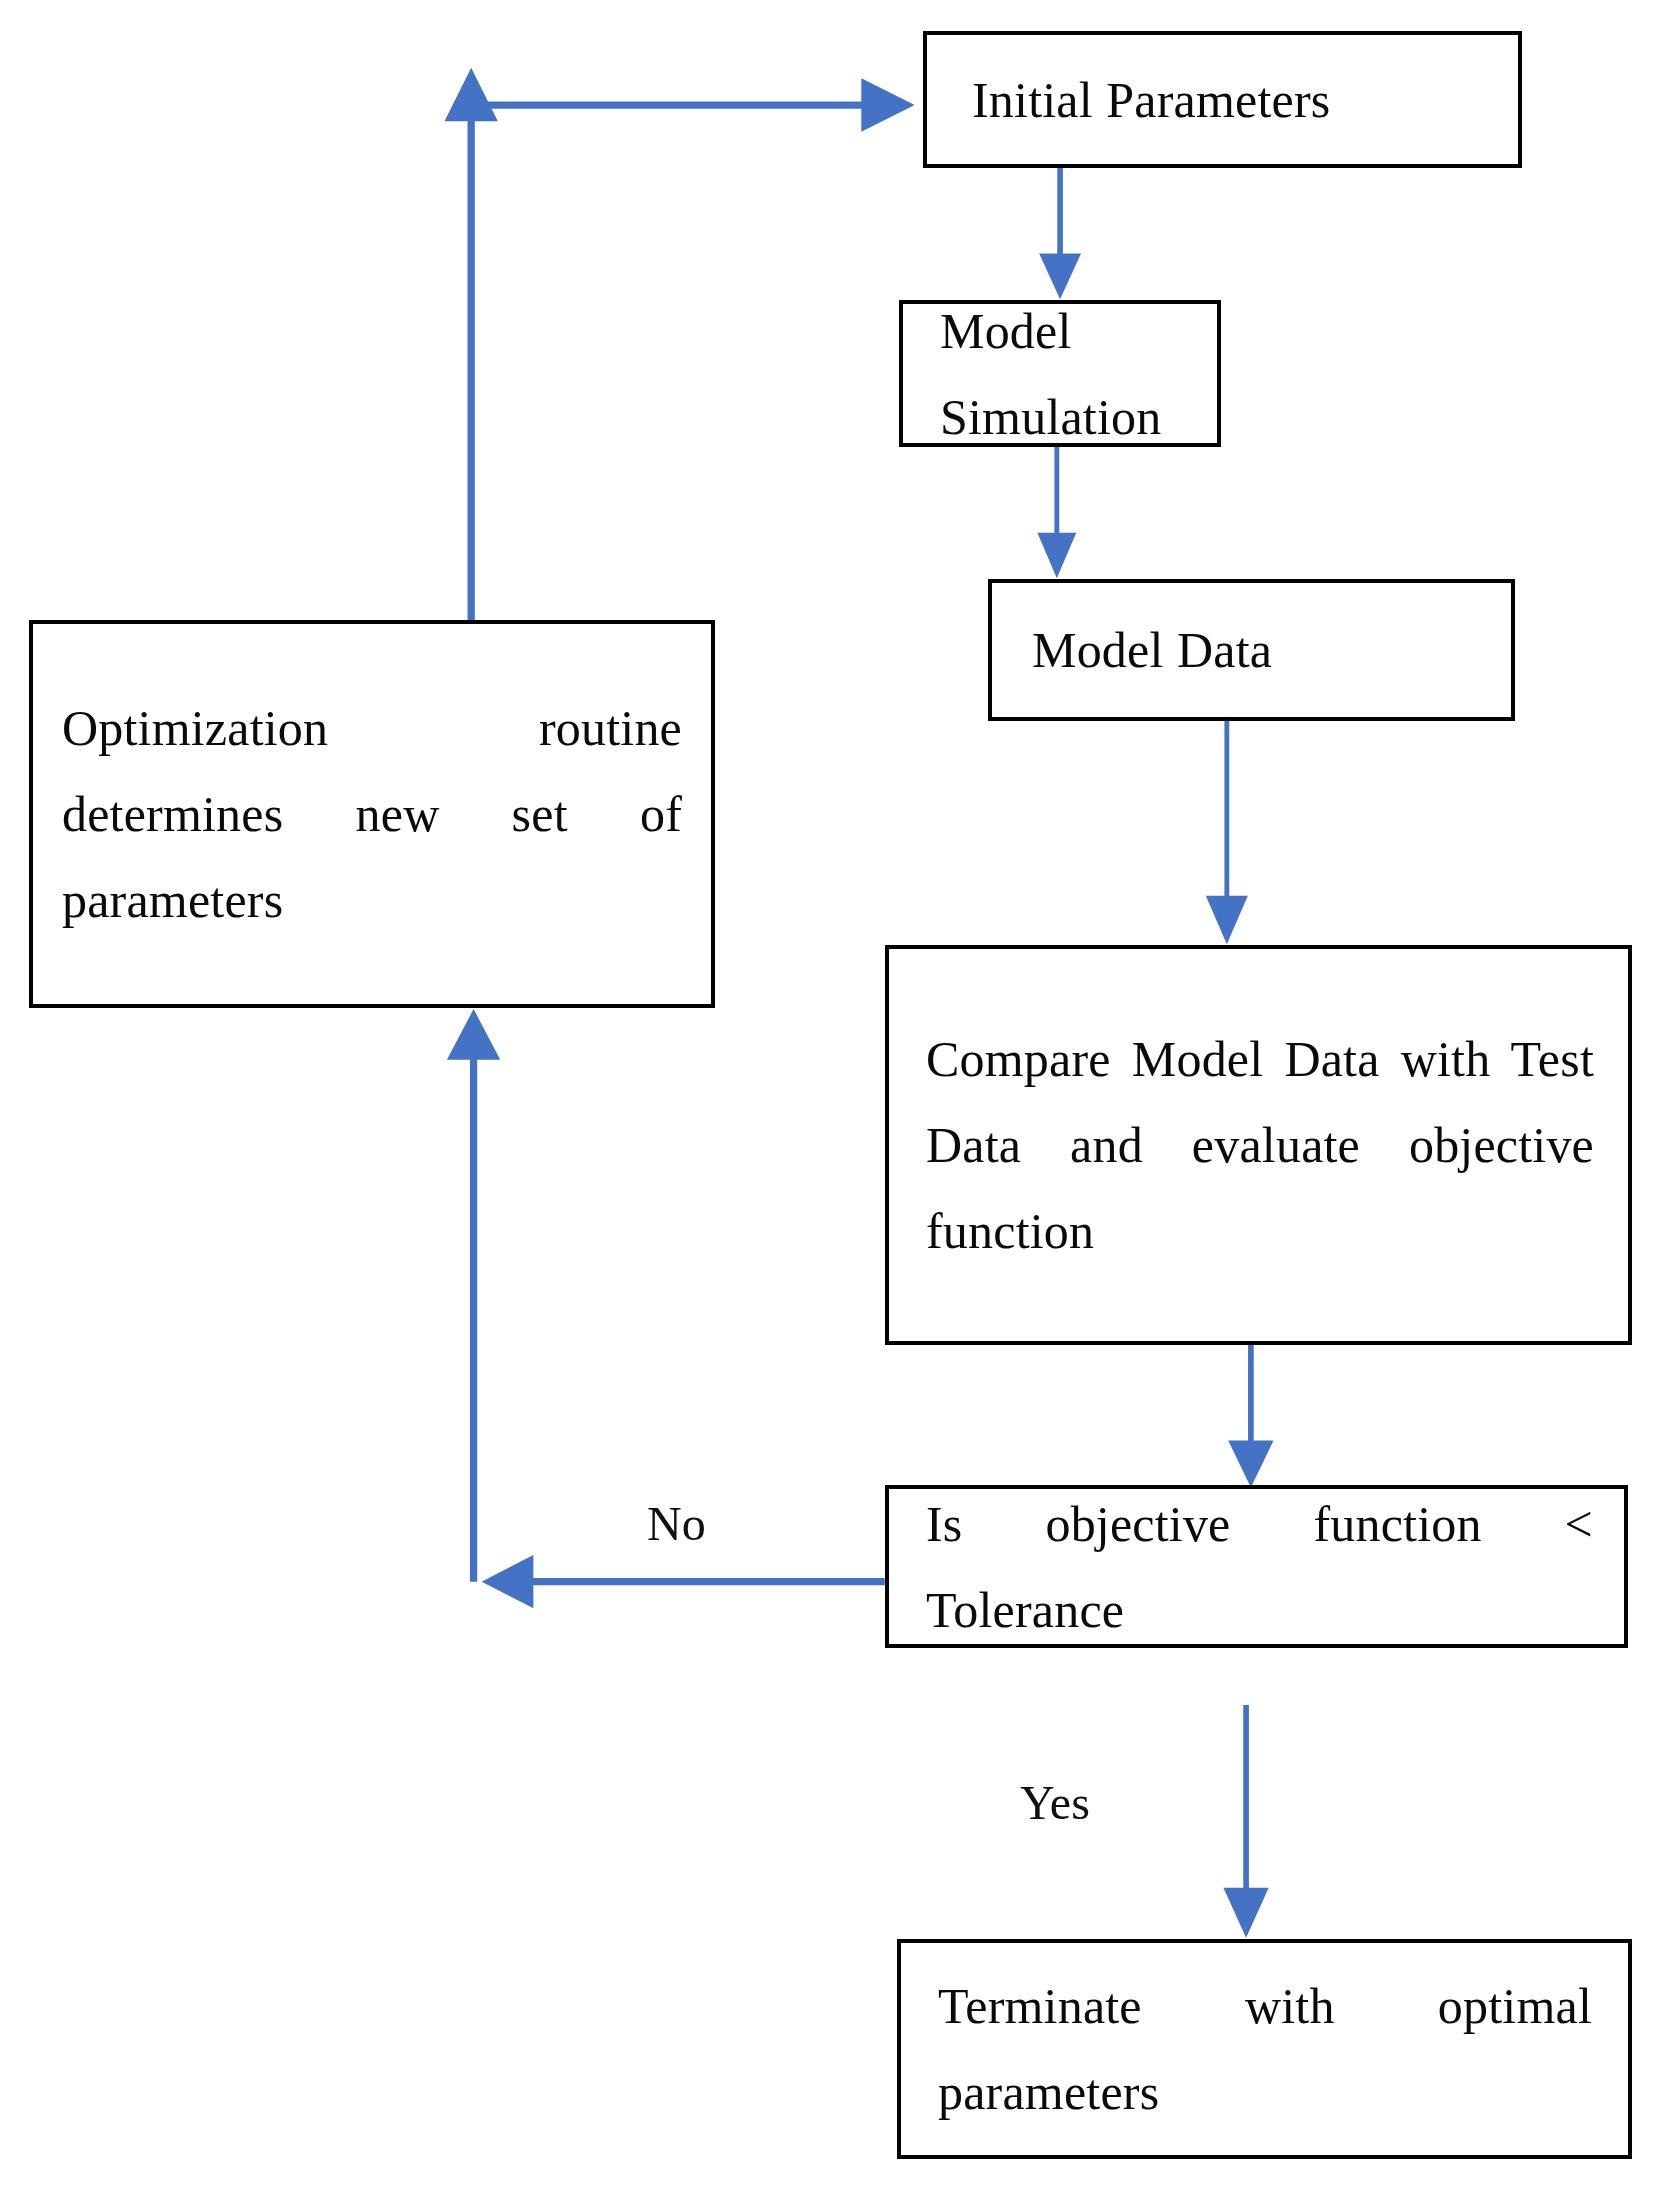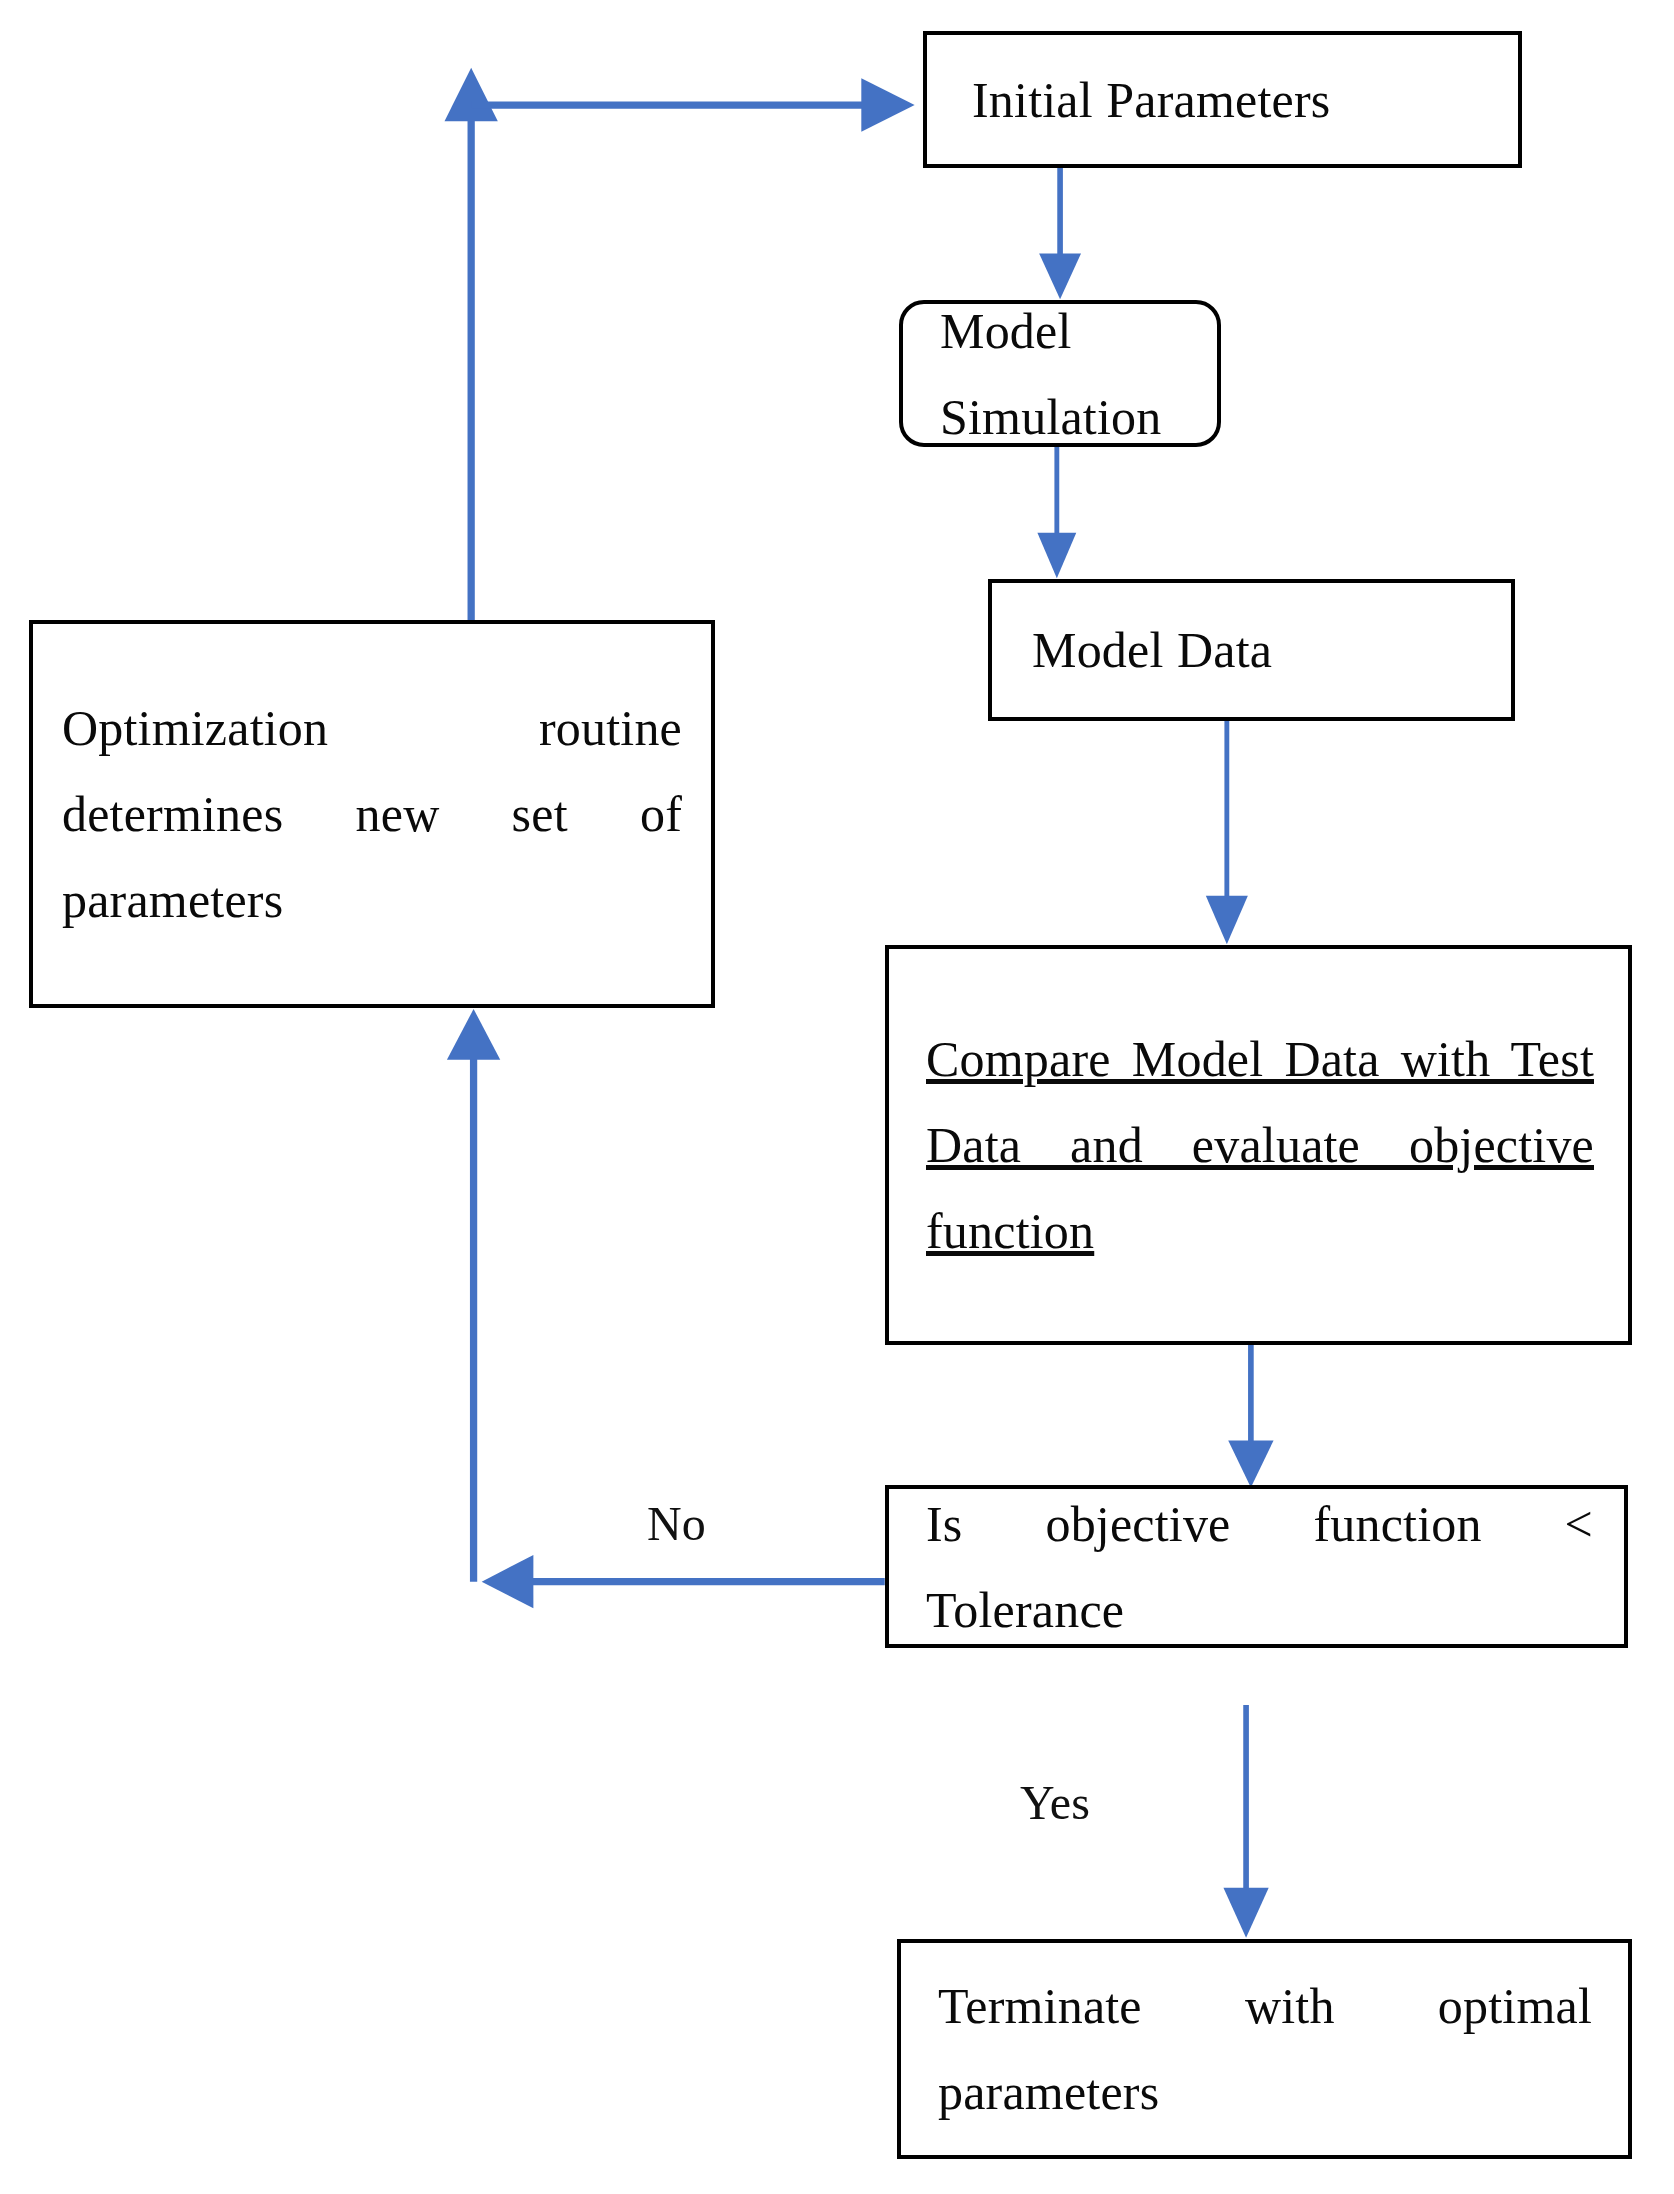--- a/index.html
+++ b/index.html
@@ -36,31 +36,31 @@
     letter-spacing: 0.2px;
     word-spacing: 0.8px;
   }
   .node.single .node-text {
     text-align: left;
     text-align-last: left;
   }
 
   
   #node-initial-parameters { left: 923px; top: 31px;  width: 599px;  height: 137px; }
-  #node-model-simulation   { left: 899px; top: 300px; width: 322px;  height: 147px; border-radius: 25px; }
+  #node-model-simulation   { left: 899px; top: 300px; width: 322px;  height: 147px; }
   #node-model-data         { left: 988px; top: 579px; width: 527px;  height: 142px; }
   #node-compare            { left: 885px; top: 945px; width: 747px; height: 400px; }
   #node-decision           { left: 885px; top: 1485px; width: 743px; height: 163px; }
   #node-terminate          { left: 897px; top: 1939px; width: 735px; height: 220px; }
   #node-optimization       { left: 29px;   top: 620px;  width: 686px; height: 388px; }
 
   #node-initial-parameters .node-text { padding-left: 45px; }
   #node-model-simulation .node-text   { padding-left: 37px; }
   #node-model-data .node-text         { padding-left: 40px; }
-  #node-compare .node-text            { padding: 0 34px 0 37px; text-decoration: underline; }
+  #node-compare .node-text            { padding: 0 34px 0 37px; }
   #node-decision .node-text           { padding: 0 31px 0 37px; }
   #node-terminate .node-text          { padding: 0 36px 0 37px; }
   #node-optimization .node-text       { padding: 0 29px 0 29px; }
 
   
   .edge {
     position: absolute;
     overflow: visible;
   }
   .edge svg { display: block; overflow: visible; }

